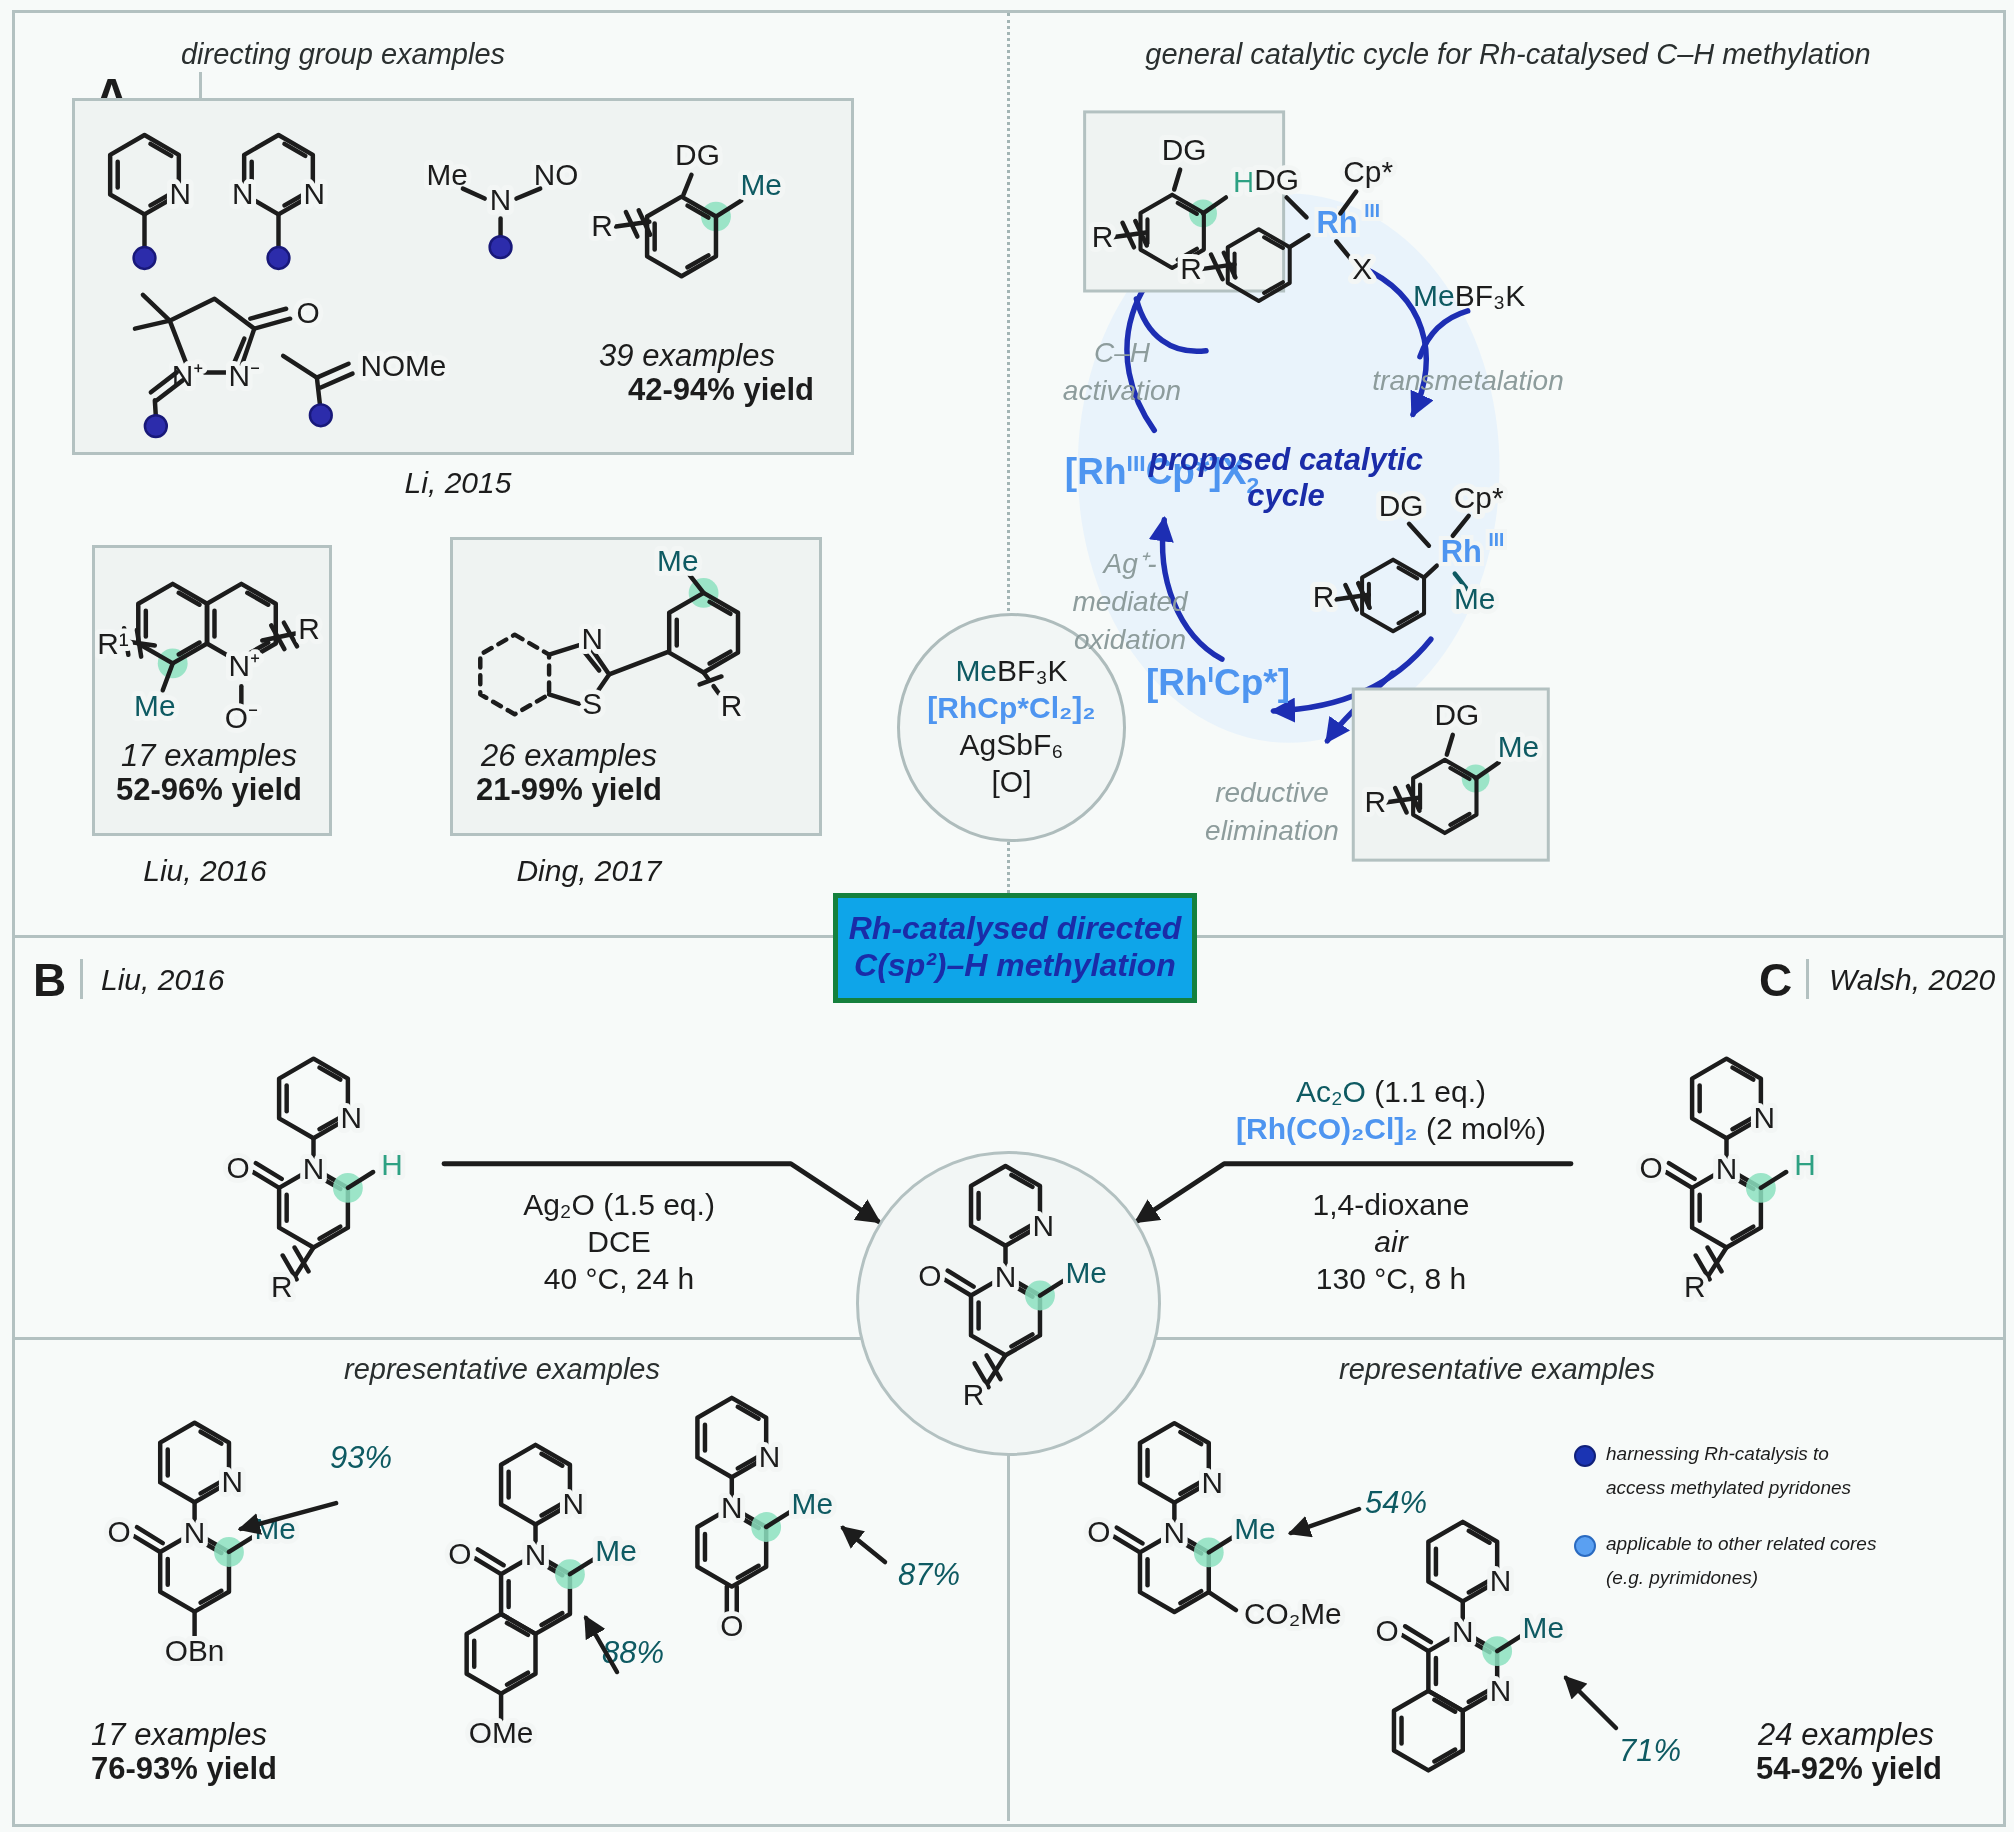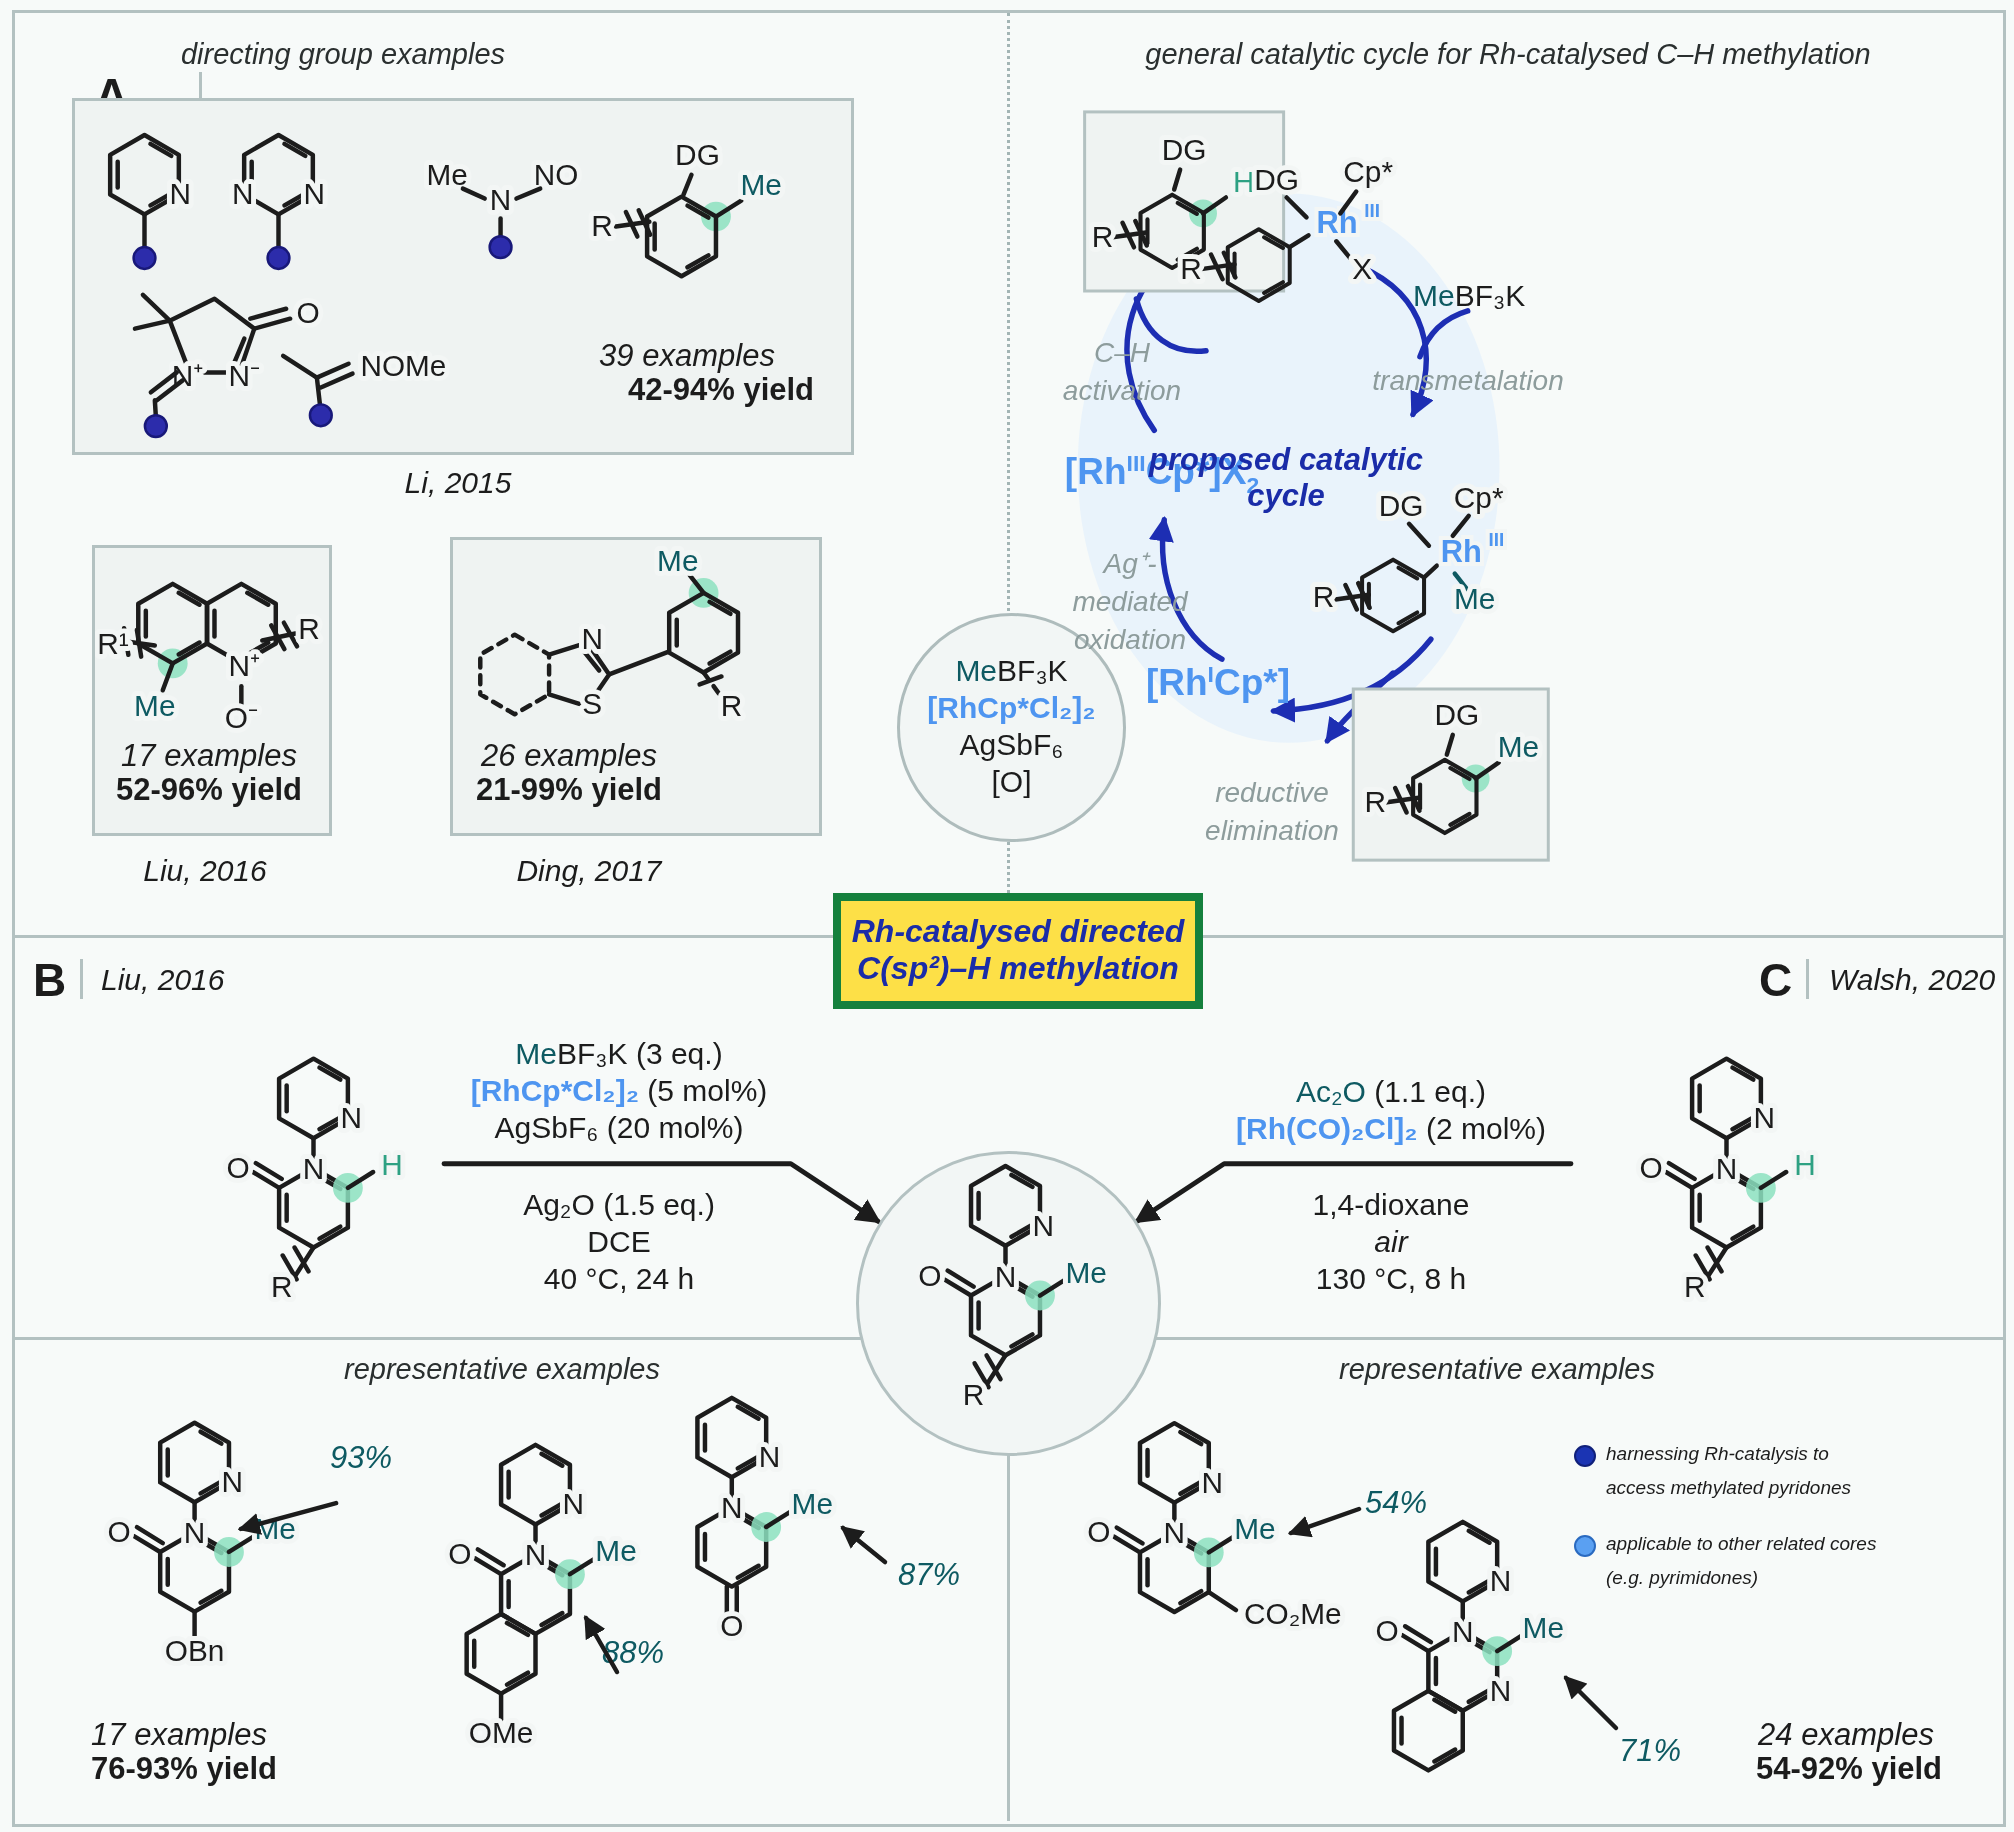--- a/index.html
+++ b/index.html
@@ -324,46 +324,41 @@
     <span>[Rh</span><sup>I</sup><span>Cp*]</span>
   </div>
   <div class="abs f-cond" style="left:1413px;top:277px;white-space:nowrap;">
     <span class="teal">Me</span><span>BF₃K</span>
   </div>
   <div class="abs ctr navy b it" style="left:1286px;top:442px;font-size:31px;text-align:center;line-height:36px;">
     <div>proposed catalytic</div>
       <div>cycle</div>
   </div>
 
-  <div class="abs" style="left:833px;top:893px;width:354px;height:100px;background:#fde047;border:8px solid #15803d;text-align:center;">
+  <div class="abs" style="left:833px;top:893px;width:354px;height:100px;background:#0ea5e9;border:5px solid #15803d;text-align:center;">
     <div class="navy b it" style="font-size:32px;margin-top:12px;">Rh-catalysed directed</div>
     <div class="navy b it" style="font-size:32px;">C(sp²)–H methylation</div>
   </div>
 
   <div class="abs f-panel" style="left:33px;top:953px;">B</div>
   <div class="abs vbar" style="left:80px;top:959px;height:40px;"></div>
   <div class="abs f-ref" style="left:101px;top:963px;">Liu, 2016</div>
 
   <svg class="abs" style="left:174px;top:1007px;" width="279" height="328" viewBox="0 0 280 330">
     <g transform="translate(140,92)">
       <use href="#ppcore"></use>
         <use href="#oleft"></use>
         <use href="#hright"></use>
         <use href="#rbot"></use>
     </g>
   </svg>
 
   <svg class="abs" style="left:438px;top:1142px;" width="458" height="109" viewBox="0 0 460 110">
     <path class="rxn" d="M5,22 H355 L443,80" marker-end="url(#mk)"></path>
   </svg>
-  <div class="abs ctr f-cond" style="left:619px;top:1035px;text-align:center;">
-    <div><span class="teal">Me</span><span>BF₃K (3 eq.)</span></div>
-    <div><span class="lblue b">[RhCp*Cl₂]₂</span><span> (5 mol%)</span></div>
-    <div>AgSbF₆ (20 mol%)</div>
-  </div>
   <div class="abs ctr f-cond" style="left:619px;top:1186px;text-align:center;">
     <div>Ag₂O (1.5 eq.)</div>
     <div>DCE</div>
     <div>40 °C, 24 h</div>
   </div>
 
   <div class="abs f-panel" style="left:1759px;top:953px;">C</div>
   <div class="abs vbar" style="left:1806px;top:959px;height:40px;"></div>
   <div class="abs f-ref" style="left:1829px;top:963px;">Walsh, 2020</div>
 

